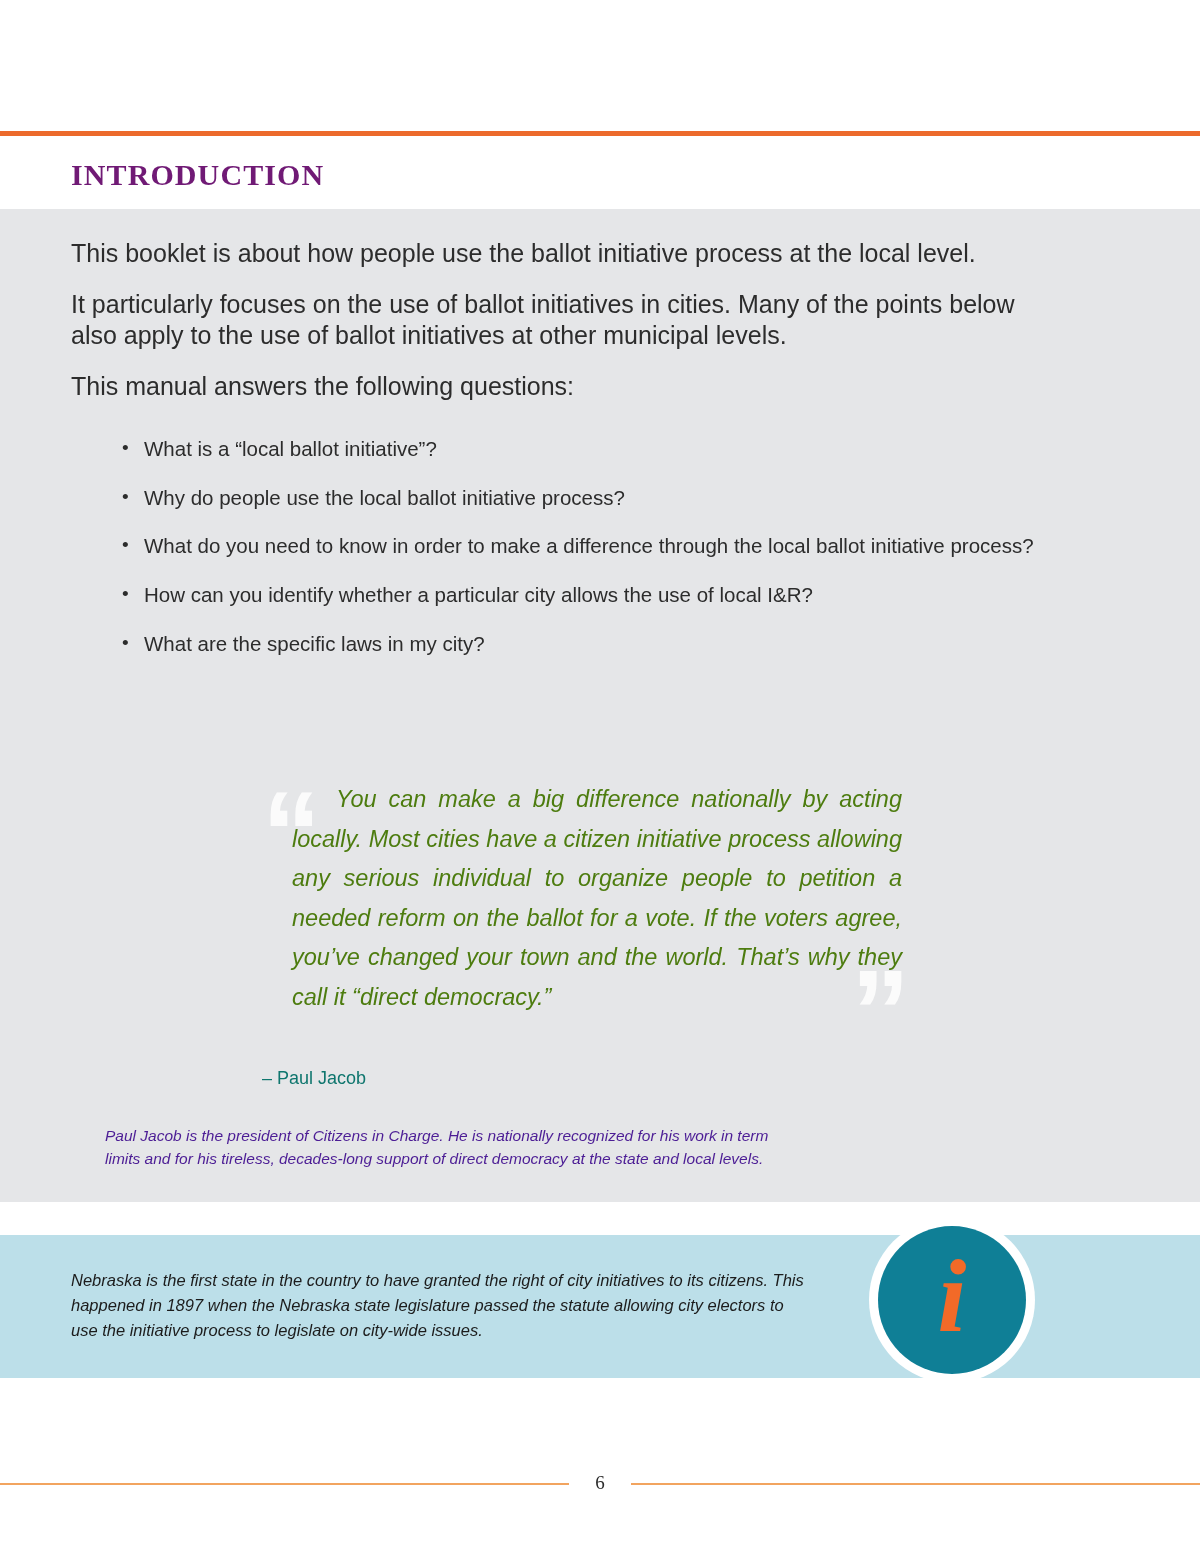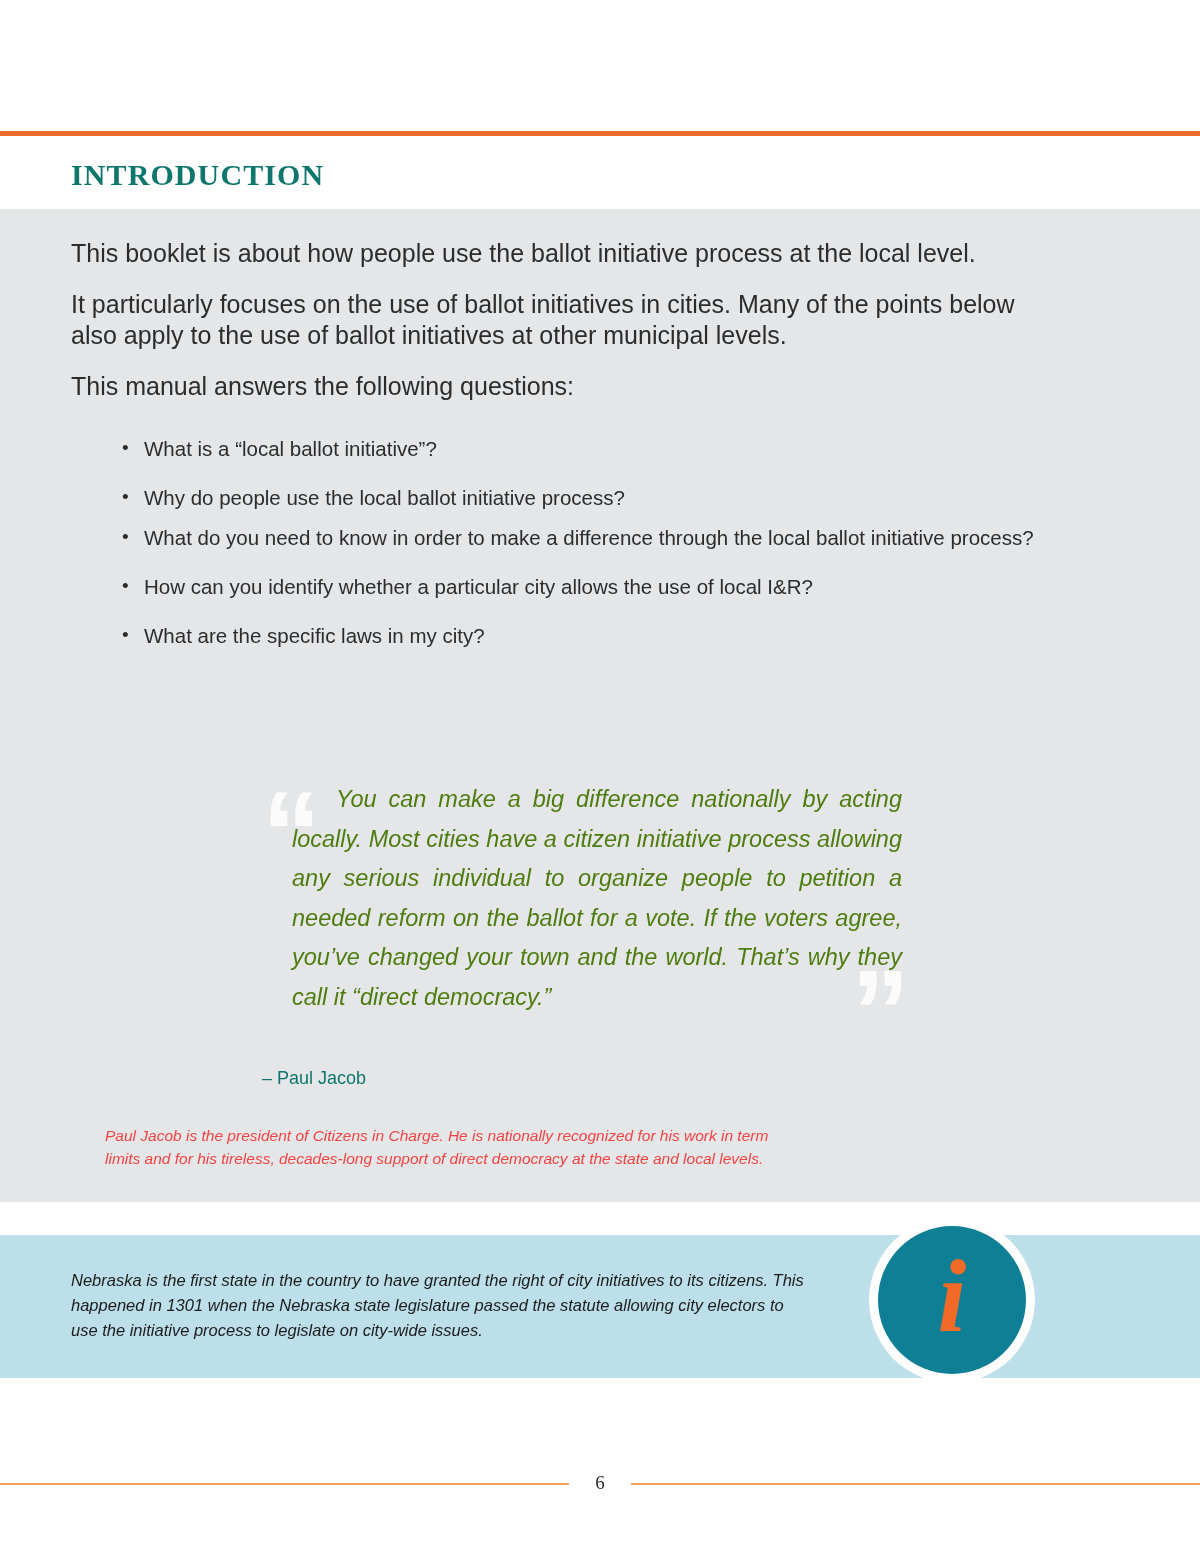--- a/index.html
+++ b/index.html
@@ -27,21 +27,21 @@
 
   
   .section-title {
     position: absolute;
     left: 71px;
     top: 158px;
     font-family: "Liberation Serif", serif;
     font-weight: bold;
     font-size: 30px;
     letter-spacing: 1.1px;
-    color: #0f766e;
+    color: #701a75;
     white-space: nowrap;
   }
 
   
   .gray-panel {
     position: absolute;
     left: 0;
     top: 209px;
     width: 1200px;
     height: 993px;
@@ -83,21 +83,21 @@
   }
   .question-list li::before {
     content: "\2022";
     position: absolute;
     left: 6px;
     top: -1px;
     font-size: 19px;
     color: #2c2c2c;
   }
   .question-list li.tight {
-    margin-bottom: 12px;
+    margin-bottom: 20px;
   }
 
   
   .quote-block {
     position: absolute;
     left: 262px;
     top: 780px;
     width: 640px;
   }
   .quote-mark {
@@ -140,21 +140,21 @@
     color: #0f766e;
   }
   .quote-bio {
     position: absolute;
     left: 105px;
     top: 1124px;
     width: 700px;
     font-style: italic;
     font-size: 15.5px;
     line-height: 23px;
-    color: #ef4444;
+    color: #4c1d95;
   }
 
   
   .info-band {
     position: absolute;
     left: 0;
     top: 1235px;
     width: 1200px;
     height: 143px;
     background: #bcdfe9;
@@ -265,21 +265,21 @@
   <span class="quote-mark close">”</span>
 </div>
 
 <div class="quote-attrib">– Paul Jacob</div>
 
 <div class="quote-bio">Paul Jacob is the president of Citizens in Charge. He is nationally recognized for his work in term limits and for his tireless, decades-long support of direct democracy at the state and local levels.</div>
 
 <div class="info-band"></div>
 
 <div class="info-text">
-  <p>Nebraska is the first state in the country to have granted the right of city initiatives to its citizens. This happened in 1301 when the Nebraska state legislature passed the statute allowing city electors to use the initiative process to legislate on city-wide issues.</p>
+  <p>Nebraska is the first state in the country to have granted the right of city initiatives to its citizens. This happened in 1897 when the Nebraska state legislature passed the statute allowing city electors to use the initiative process to legislate on city-wide issues.</p>
 </div>
 
 <div class="info-badge">
   <div class="ring"></div>
   <div class="disc"></div>
   <div class="glyph">i</div>
 </div>
 
 <div class="footer">
   <div class="rule"></div>

